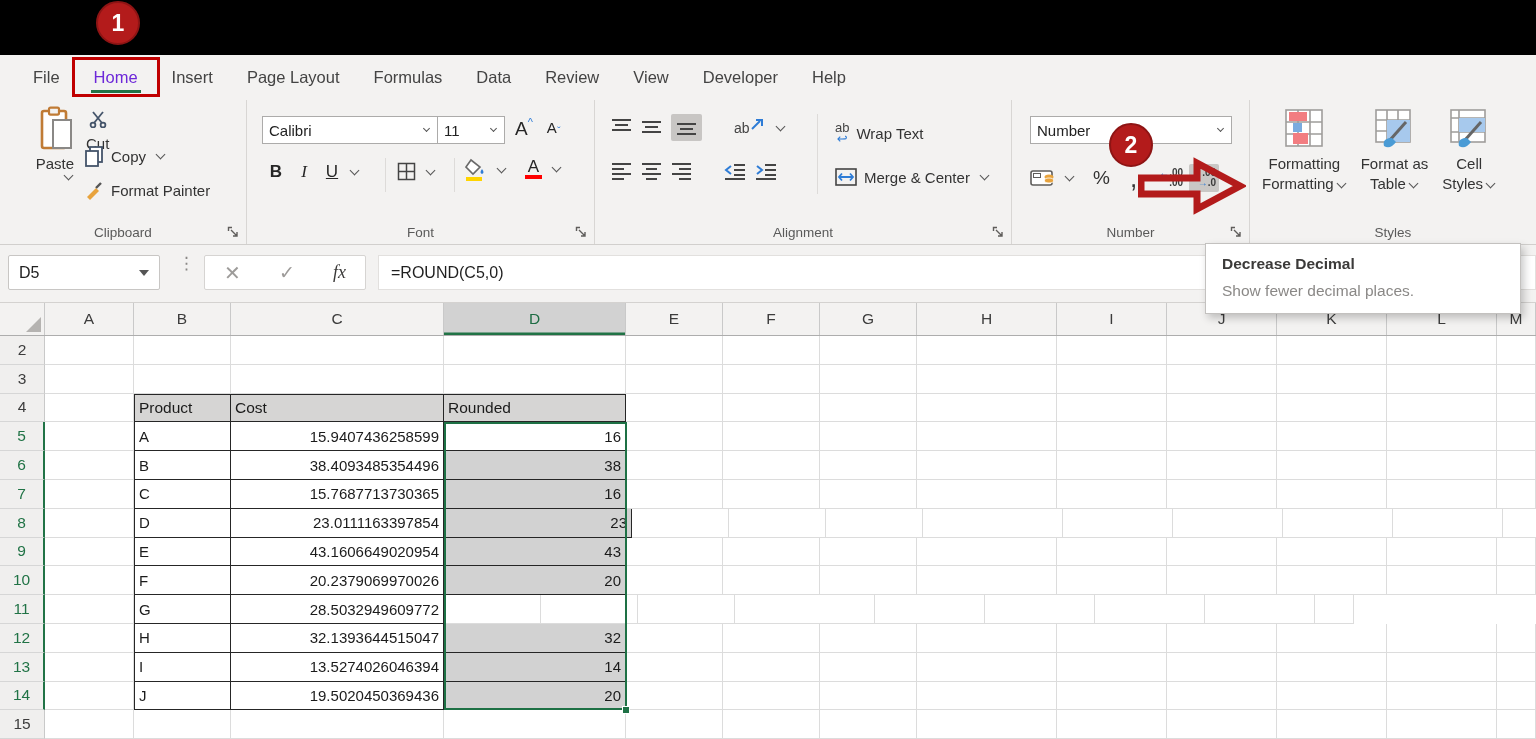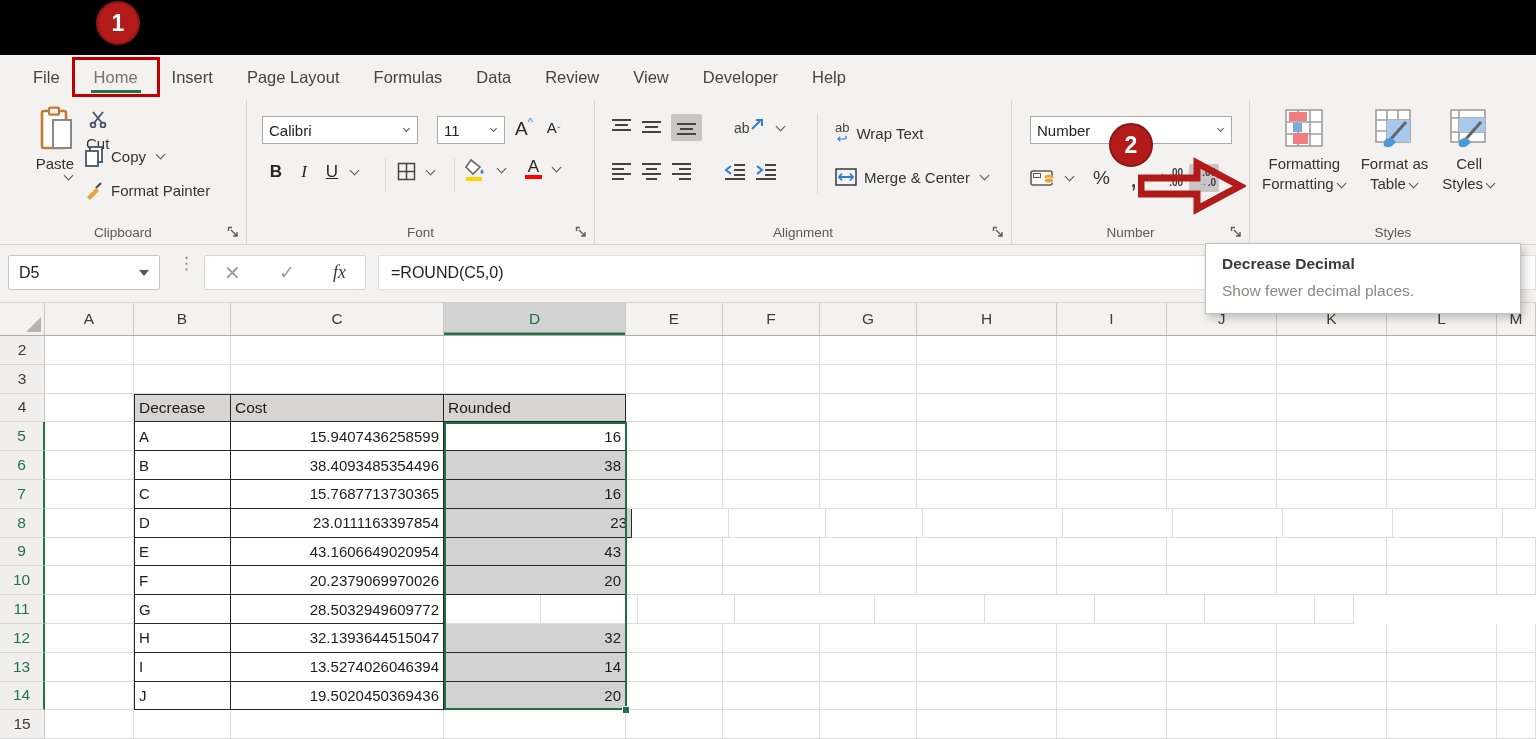--- a/index.html
+++ b/index.html
@@ -5,21 +5,21 @@
   * { margin:0; padding:0; box-sizing:border-box; }
   html,body { width:1536px; height:739px; overflow:hidden; }
   body { font-family:"Liberation Sans", sans-serif; position:relative; background:#fff; color:#333; }
 
   
   .titlebar { height:55px; background:#000; }
 
   
   .menubar { height:45px; background:#f3f2f1; display:flex; align-items:stretch; padding-left:16px; }
   .tab { padding:0 17px; font-size:16.5px; color:#444; display:flex; align-items:center; position:relative; cursor:default; white-space:nowrap; }
-  .tab.active { color:#737373;text-align:right; }
+  .tab.active { color:#6d28d9;text-align:right; }
   .home-underline { position:absolute; left:14px; right:14px; bottom:7px; height:3.5px; background:#217346; }
   .home-redbox { position:absolute; left:-5px; right:-5px; top:2px; bottom:3px; border:3px solid #c00000; }
 
   
   .badge { position:absolute; width:44px; height:44px; border-radius:50%; background:#b31b1b; border:2px solid #8e1414; color:#fff; font-size:23px; font-weight:bold; display:flex; align-items:center; justify-content:center; z-index:70; }
   #badge-1 { left:96px; top:1px; }
   #badge-2 { left:1109px; top:123px; }
   #anno-arrow { position:absolute; left:1138px; top:157px; z-index:69; }
 
   
@@ -160,21 +160,21 @@
     </div>
     <div class="grp-label">Clipboard</div>
     <span class="launcher">
       <svg width="13" height="13" viewBox="0 0 13 13" stroke="#5f5d5b" stroke-width="1.4" fill="none">
           <path d="M1.5 5 V1.5 H5 M4 4 L10 10 M10 6 V10 H6"></path>
         </svg>
     </span>
   </div>
 
   <div class="rgroup" style="width:348px;">
-    <div class="combo" style="left:15px; top:16px; width:156px; height:28px;">
+    <div class="combo" style="left:15px; top:16px; width:176px; height:28px;">
       <span>Calibri</span>
         <span class="chev sm"></span>
     </div>
     <div class="combo" style="left:190px; top:16px; width:68px; height:28px;">
       <span>11</span>
         <span class="chev sm"></span>
     </div>
     <div class="rrow" style="left:268px; top:16px; gap:14px;">
       <span style="font-size:19px; color:#262626;">A<span style="font-size:11px; vertical-align:9px; color:#2e7cd6;">^</span></span>
       <span style="font-size:15px; color:#262626;">A<span style="font-size:11px; vertical-align:-2px; color:#2e7cd6;">ˇ</span></span>
@@ -453,21 +453,21 @@
         <div class="cell" style="width: 140px;"></div>
         <div class="cell" style="width: 110px;"></div>
         <div class="cell" style="width: 110px;"></div>
         <div class="cell" style="width: 110px;"></div>
         <div class="cell" style="width: 110px;"></div>
         <div class="cell" style="width: 39px;"></div>
       </div>
       <div class="grow">
         <div class="rowhdr">4</div>
         <div class="cell" style="width: 89px;"></div>
-        <div class="cell th bl" style="width: 97px;">Decrease</div>
+        <div class="cell th bl" style="width: 97px;">Product</div>
         <div class="cell th" style="width: 213px;">Cost</div>
         <div class="cell th" style="width: 182px;">Rounded</div>
         <div class="cell" style="width: 97px;"></div>
         <div class="cell" style="width: 97px;"></div>
         <div class="cell" style="width: 97px;"></div>
         <div class="cell" style="width: 140px;"></div>
         <div class="cell" style="width: 110px;"></div>
         <div class="cell" style="width: 110px;"></div>
         <div class="cell" style="width: 110px;"></div>
         <div class="cell" style="width: 110px;"></div>

